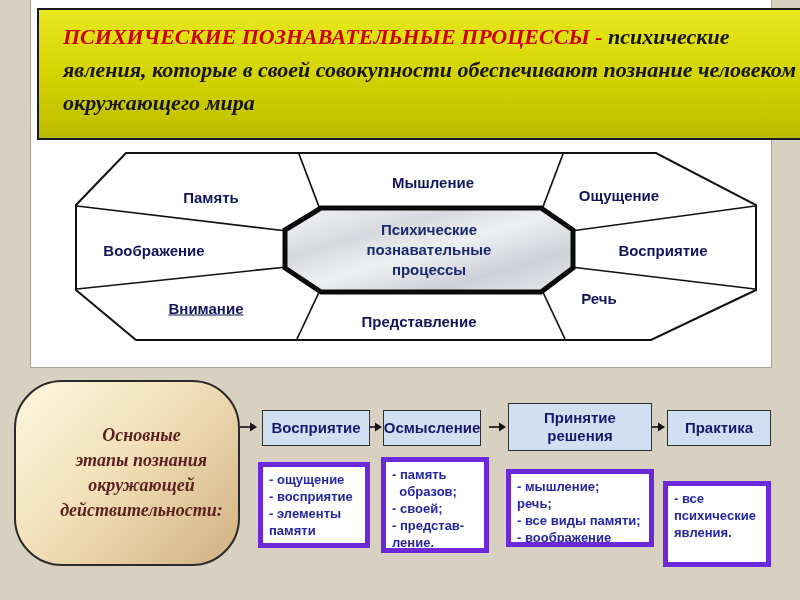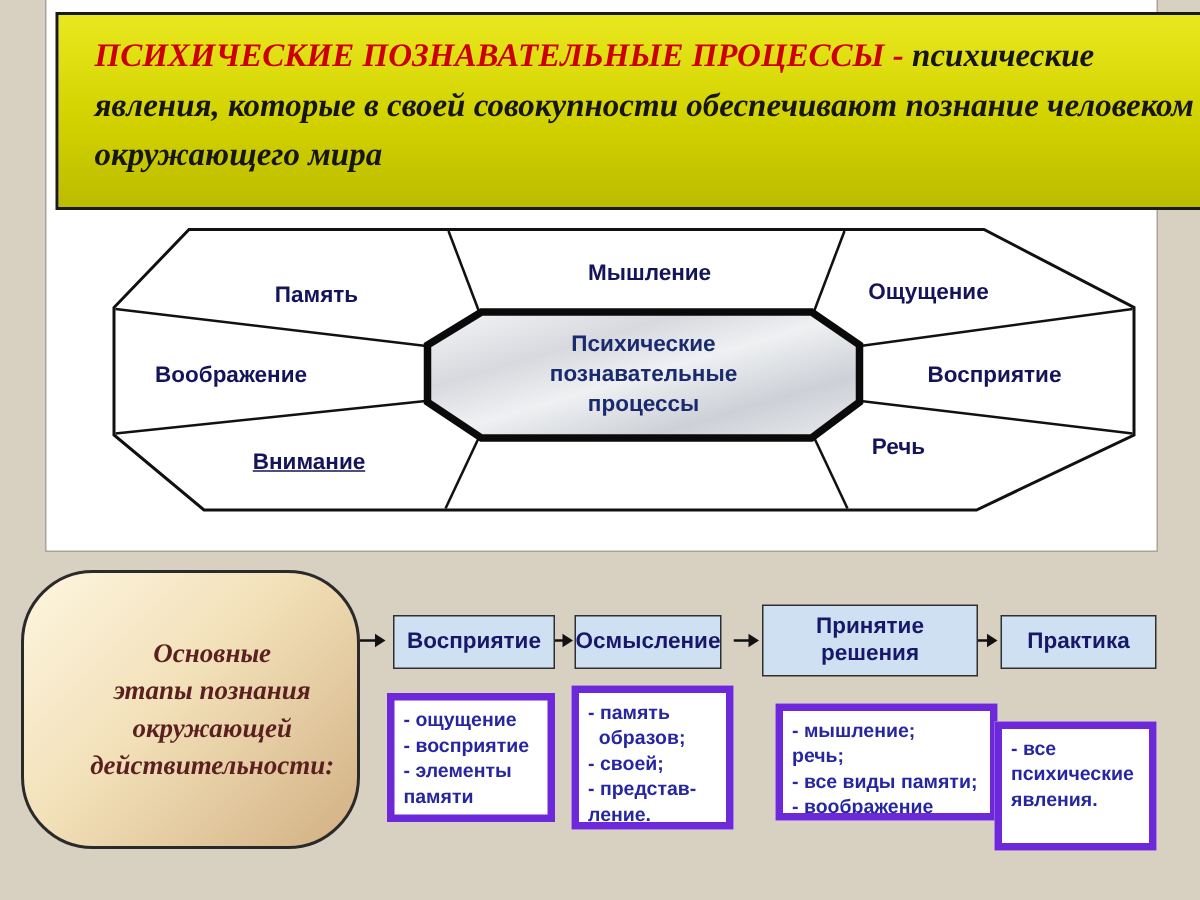--- a/index.html
+++ b/index.html
@@ -61,21 +61,21 @@
   .stage4 { left:667px; top:410px; width:104px; height:36px; }
 
   .detail {
     position:absolute; box-sizing:border-box;
     background:#ffffff; border:5px solid #6d28d9;
     padding:5px 6px; white-space:pre; overflow:hidden;
     font-weight:bold; font-size:13px; color:#2626a0; line-height:1.3;
   }
   .detail1 { left:258px; top:462px; width:112px; height:86px; }
   .detail2 { left:381px; top:457px; width:108px; height:96px; }
-  .detail3 { left:517px; top:469px; width:148px; height:78px; }
+  .detail3 { left:506px; top:469px; width:148px; height:78px; }
   .detail4 { left:663px; top:461px; width:108px; height:86px;margin-top:20px; }
 
   .arrow { position:absolute; top:421px; }
   .arrow1 { left:240px; } .arrow2 { left:368px; }
   .arrow3 { left:489px; } .arrow4 { left:650px; }
 </style>
 </head>
 <body>
 
 <div>
@@ -114,20 +114,21 @@
 познавательные
 процессы</div>
 
     <div class="dlabel" style="left:180px; top:197px;">Память</div>
     <div class="dlabel" style="left:402px; top:182px;text-align:center;">Мышление</div>
     <div class="dlabel" style="left:588px; top:195px;">Ощущение</div>
     <div class="dlabel" style="left:123px; top:250px;">Воображение</div>
     <div class="dlabel" style="left:632px; top:250px;">Восприятие</div>
     <div class="dlabel" style="left:175px; top:308px;text-decoration:underline;">Внимание</div>
     <div class="dlabel" style="left:568px; top:298px;">Речь</div>
+    <div class="dlabel" style="left:388px; top:321px;">Представление</div>
 
   </div>
 
   <div class="intro-box">Основные
 этапы познания
 окружающей
 действительности:</div>
 
   <svg class="arrow arrow1" width="18" height="12" viewBox="0 0 18 12">
     <path d="M0,6 H11" stroke="#111" stroke-width="1.6"></path>

